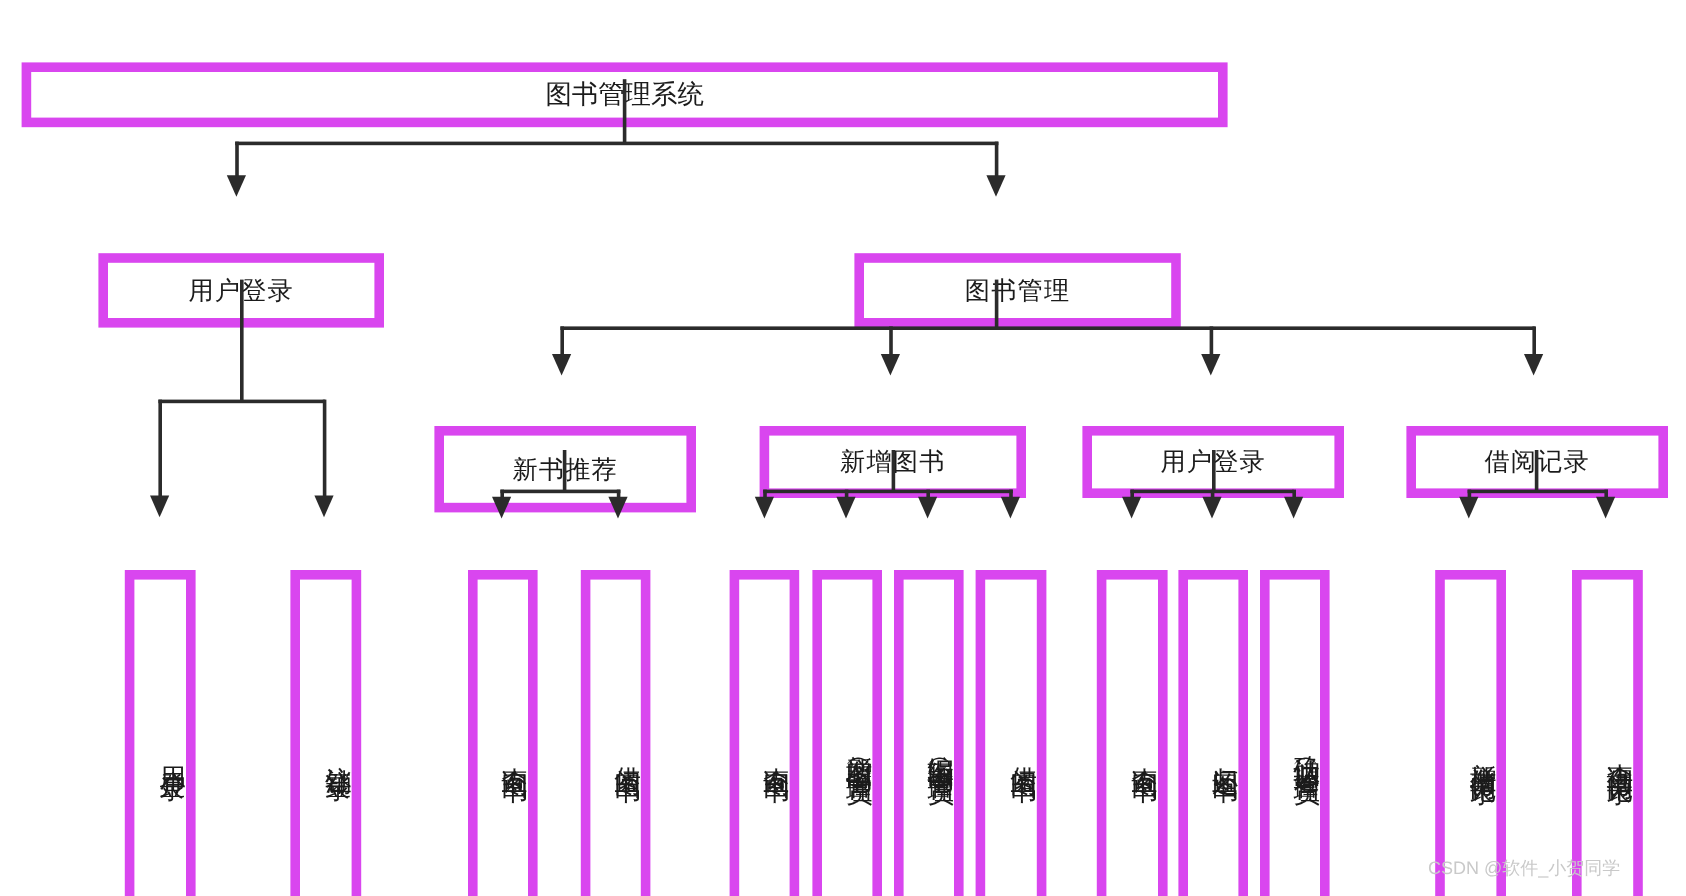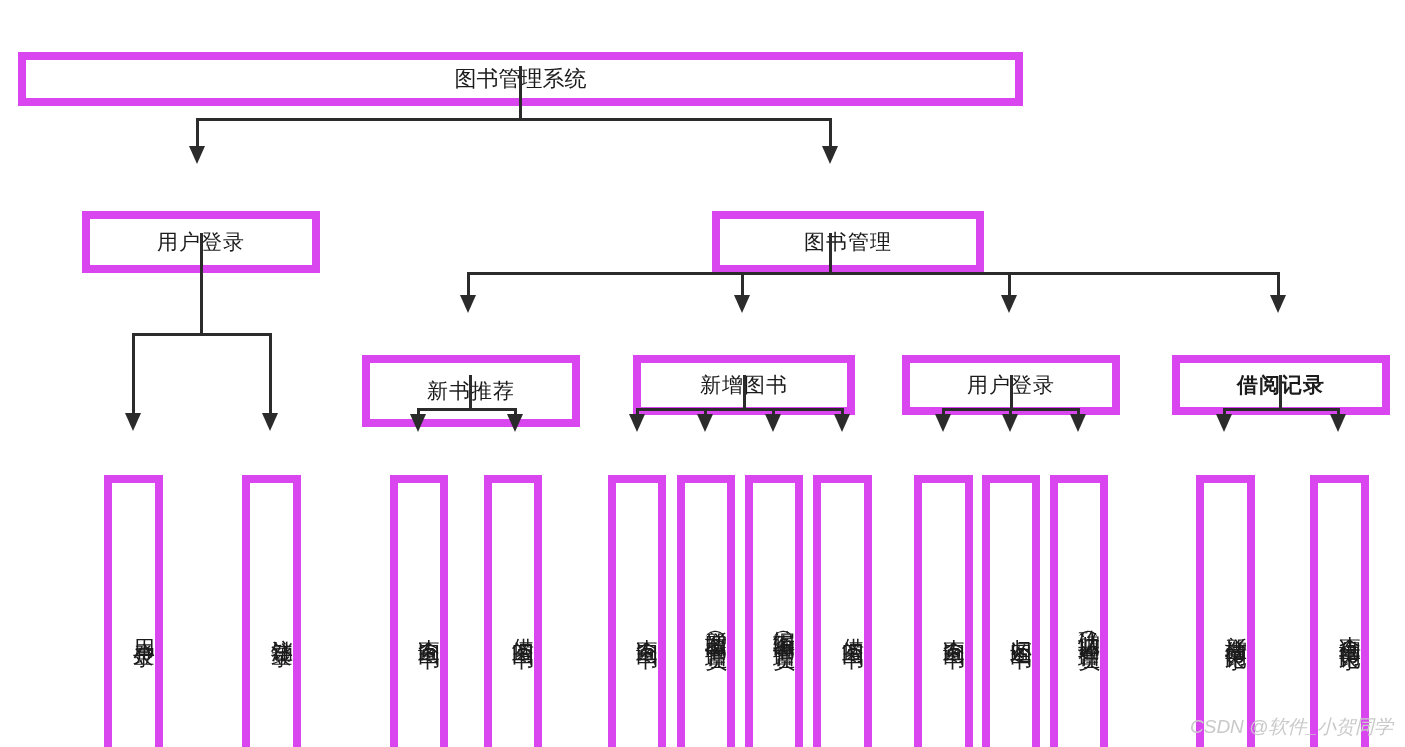--- a/index.html
+++ b/index.html
@@ -40,24 +40,23 @@
     position:absolute;
     width:0;height:0;
     border-left:8px solid transparent;
     border-right:8px solid transparent;
     border-top:18px solid #2b2b2b;
   }
 
   .watermark{
     position:absolute;
     color:#c9c9c9;
-    font-size:19px;
+    font-size:15px;
     white-space:nowrap;
     pointer-events:none;
-    font-style:italic;
   }
 </style>
 </head>
 <body>
 
 <div id="canvas">
 
   <div class="node root" style="left:18px;top:12px;width:1005px;height:54px;">
     <span>图书管理系统</span>
   </div>
@@ -98,21 +97,21 @@
 
   <div class="node h" style="left:362px;top:315px;width:218px;height:72px;">
     <span>新书推荐</span>
   </div>
   <div class="node h" style="left:633px;top:315px;width:222px;height:60px;">
     <span>新增图书</span>
   </div>
   <div class="node h" style="left:902px;top:315px;width:218px;height:60px;">
     <span>用户登录</span>
   </div>
-  <div class="node h" style="left:1172px;top:315px;width:218px;height:60px;font-weight:bold;">
+  <div class="node h" style="left:1172px;top:315px;width:218px;height:60px;">
     <span>借阅记录</span>
   </div>
 
   <div class="edge v" style="left:469px;top:375px;height:35px;"></div>
   <div class="edge h" style="left:417px;top:408px;width:100px;"></div>
   <div class="edge v" style="left:417px;top:408px;height:9px;"></div>
   <div class="arrow" style="left:410px;top:414px;"></div>
   <div class="edge v" style="left:514px;top:408px;height:9px;"></div>
   <div class="arrow" style="left:507px;top:414px;"></div>
 

